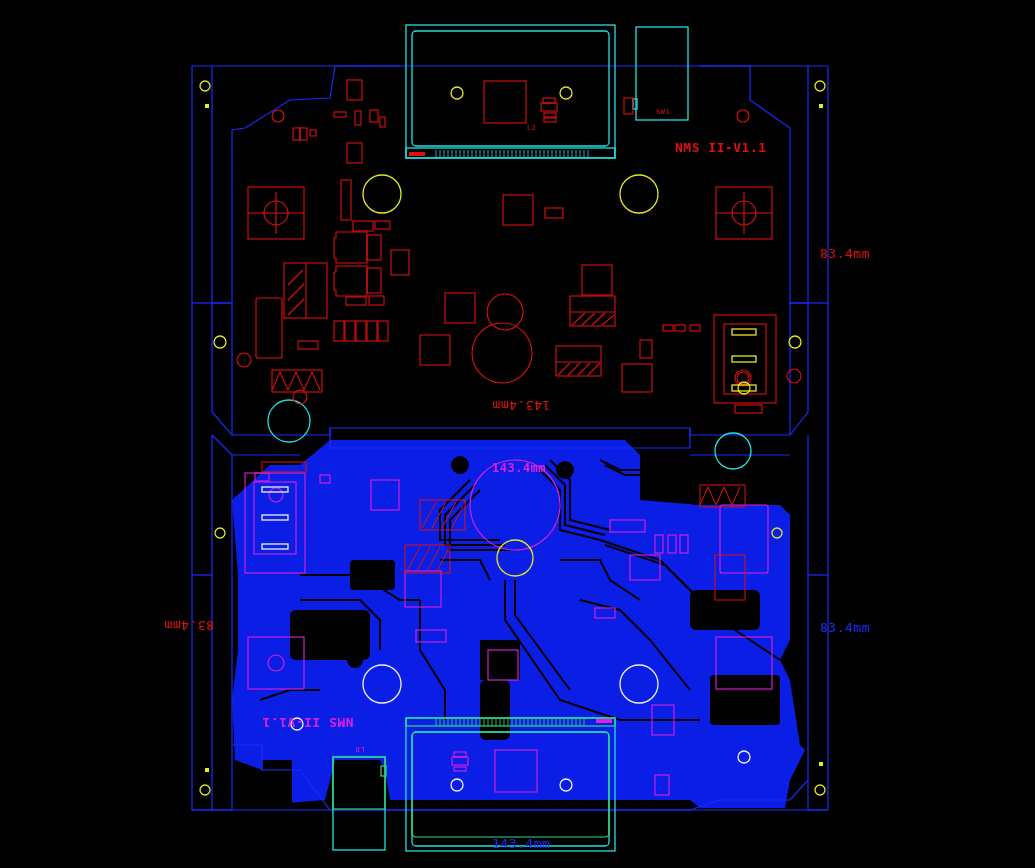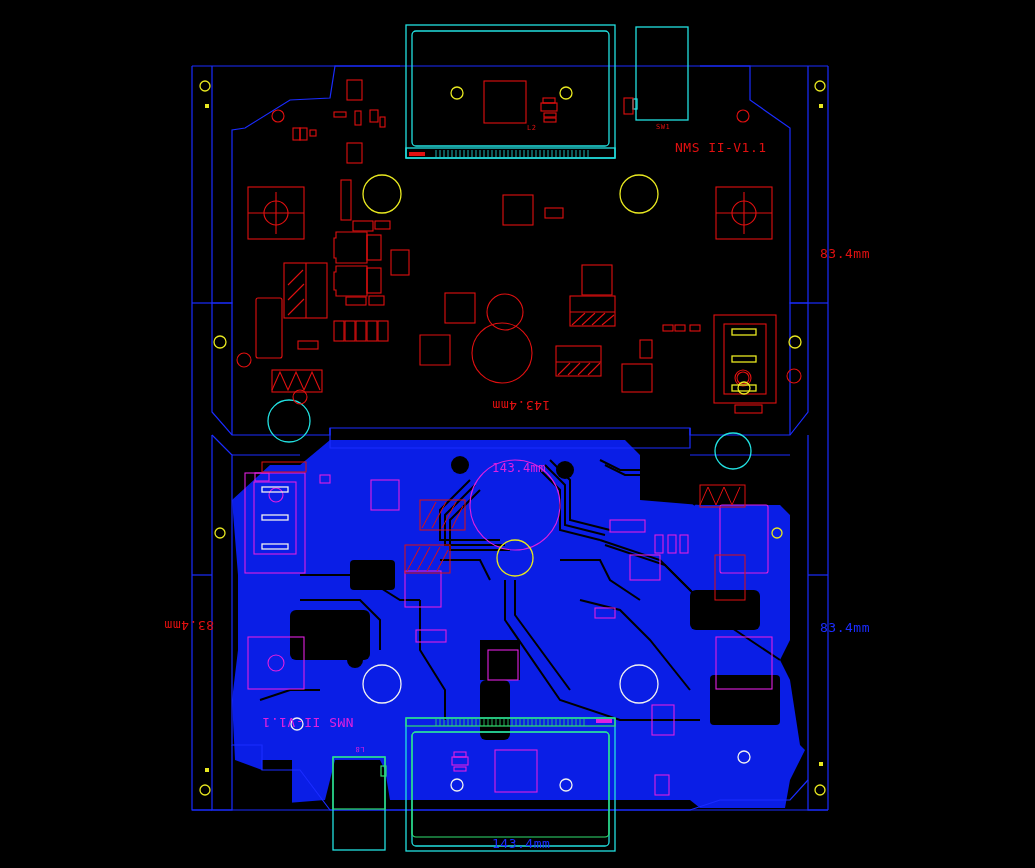--- a/index.html
+++ b/index.html
@@ -1,19 +1,19 @@
 <!DOCTYPE html>
 <html><head>
 <meta charset="utf-8">
 <style>
   html, body { margin:0; padding:0; background:#000; }
   body { width:1035px; height:868px; overflow:hidden; position:relative; font-family:"DejaVu Sans Mono", monospace; }
   #board { position:absolute; left:0; top:0; width:1035px; height:868px; }
   .lbl { position:absolute; font-size:13px; letter-spacing:0.5px; white-space:nowrap; }
-  .lbl.big { font-size:12px; }
+  .lbl.big { font-size:12px;font-weight:bold; }
   .mirror { transform:scaleX(-1) scaleY(-1); display:inline-block; }
 </style>
 </head>
 <body>
 
 <svg id="board" viewBox="0 0 1035 868" xmlns="http://www.w3.org/2000/svg">
 
   <g>
     <path fill="#0a1ee6" d="M330 440 L625 440 L640 455 L640 500 L700 505 L780 505 L790 515 L790 640 L780 660 L790 680 L800 745 L805 750 L790 780 L785 808 L700 808 L690 800 L390 800 L385 770 L380 760 L335 760 L325 800 L262 805 L262 770 L235 760 L232 700 L238 650 L238 575 L232 500 L270 465 L300 465 Z"></path>
 
@@ -337,14 +337,14 @@
 
 <div class="lbl big" style="left:675px;top:140px;color:#e01010;font-size:13px;">NMS II-V1.1</div>
 <div class="lbl" style="left:820px;top:246px;color:#e01010;">83.4mm</div>
 <div class="lbl" style="left:492px;top:398px;color:#e01010;"><span class="mirror">143.4mm</span></div>
 <div class="lbl big" style="left:492px;top:461px;color:#e020e0;">143.4mm</div>
 <div class="lbl" style="left:164px;top:618px;color:#e01010;"><span class="mirror">83.4mm</span></div>
 <div class="lbl" style="left:820px;top:620px;color:#1a2cff;">83.4mm</div>
 <div class="lbl big" style="left:262px;top:715px;color:#e020e0;font-size:13px;"><span class="mirror">NMS II-V1.1</span></div>
 <div class="lbl" style="left:492px;top:836px;color:#1a2cff;">143.4mm</div>
 <div class="lbl" style="left:527px;top:124px;color:#e01010;font-size:7px;">L2</div>
-<div class="lbl" style="left:656px;top:123px;color:#e01010;font-size:7px;">SW1</div>
+<div class="lbl" style="left:656px;top:108px;color:#e01010;font-size:7px;">SW1</div>
 <div class="lbl" style="left:355px;top:745px;color:#e020e0;font-size:7px;"><span class="mirror">L8</span></div>
 
 </body></html>

